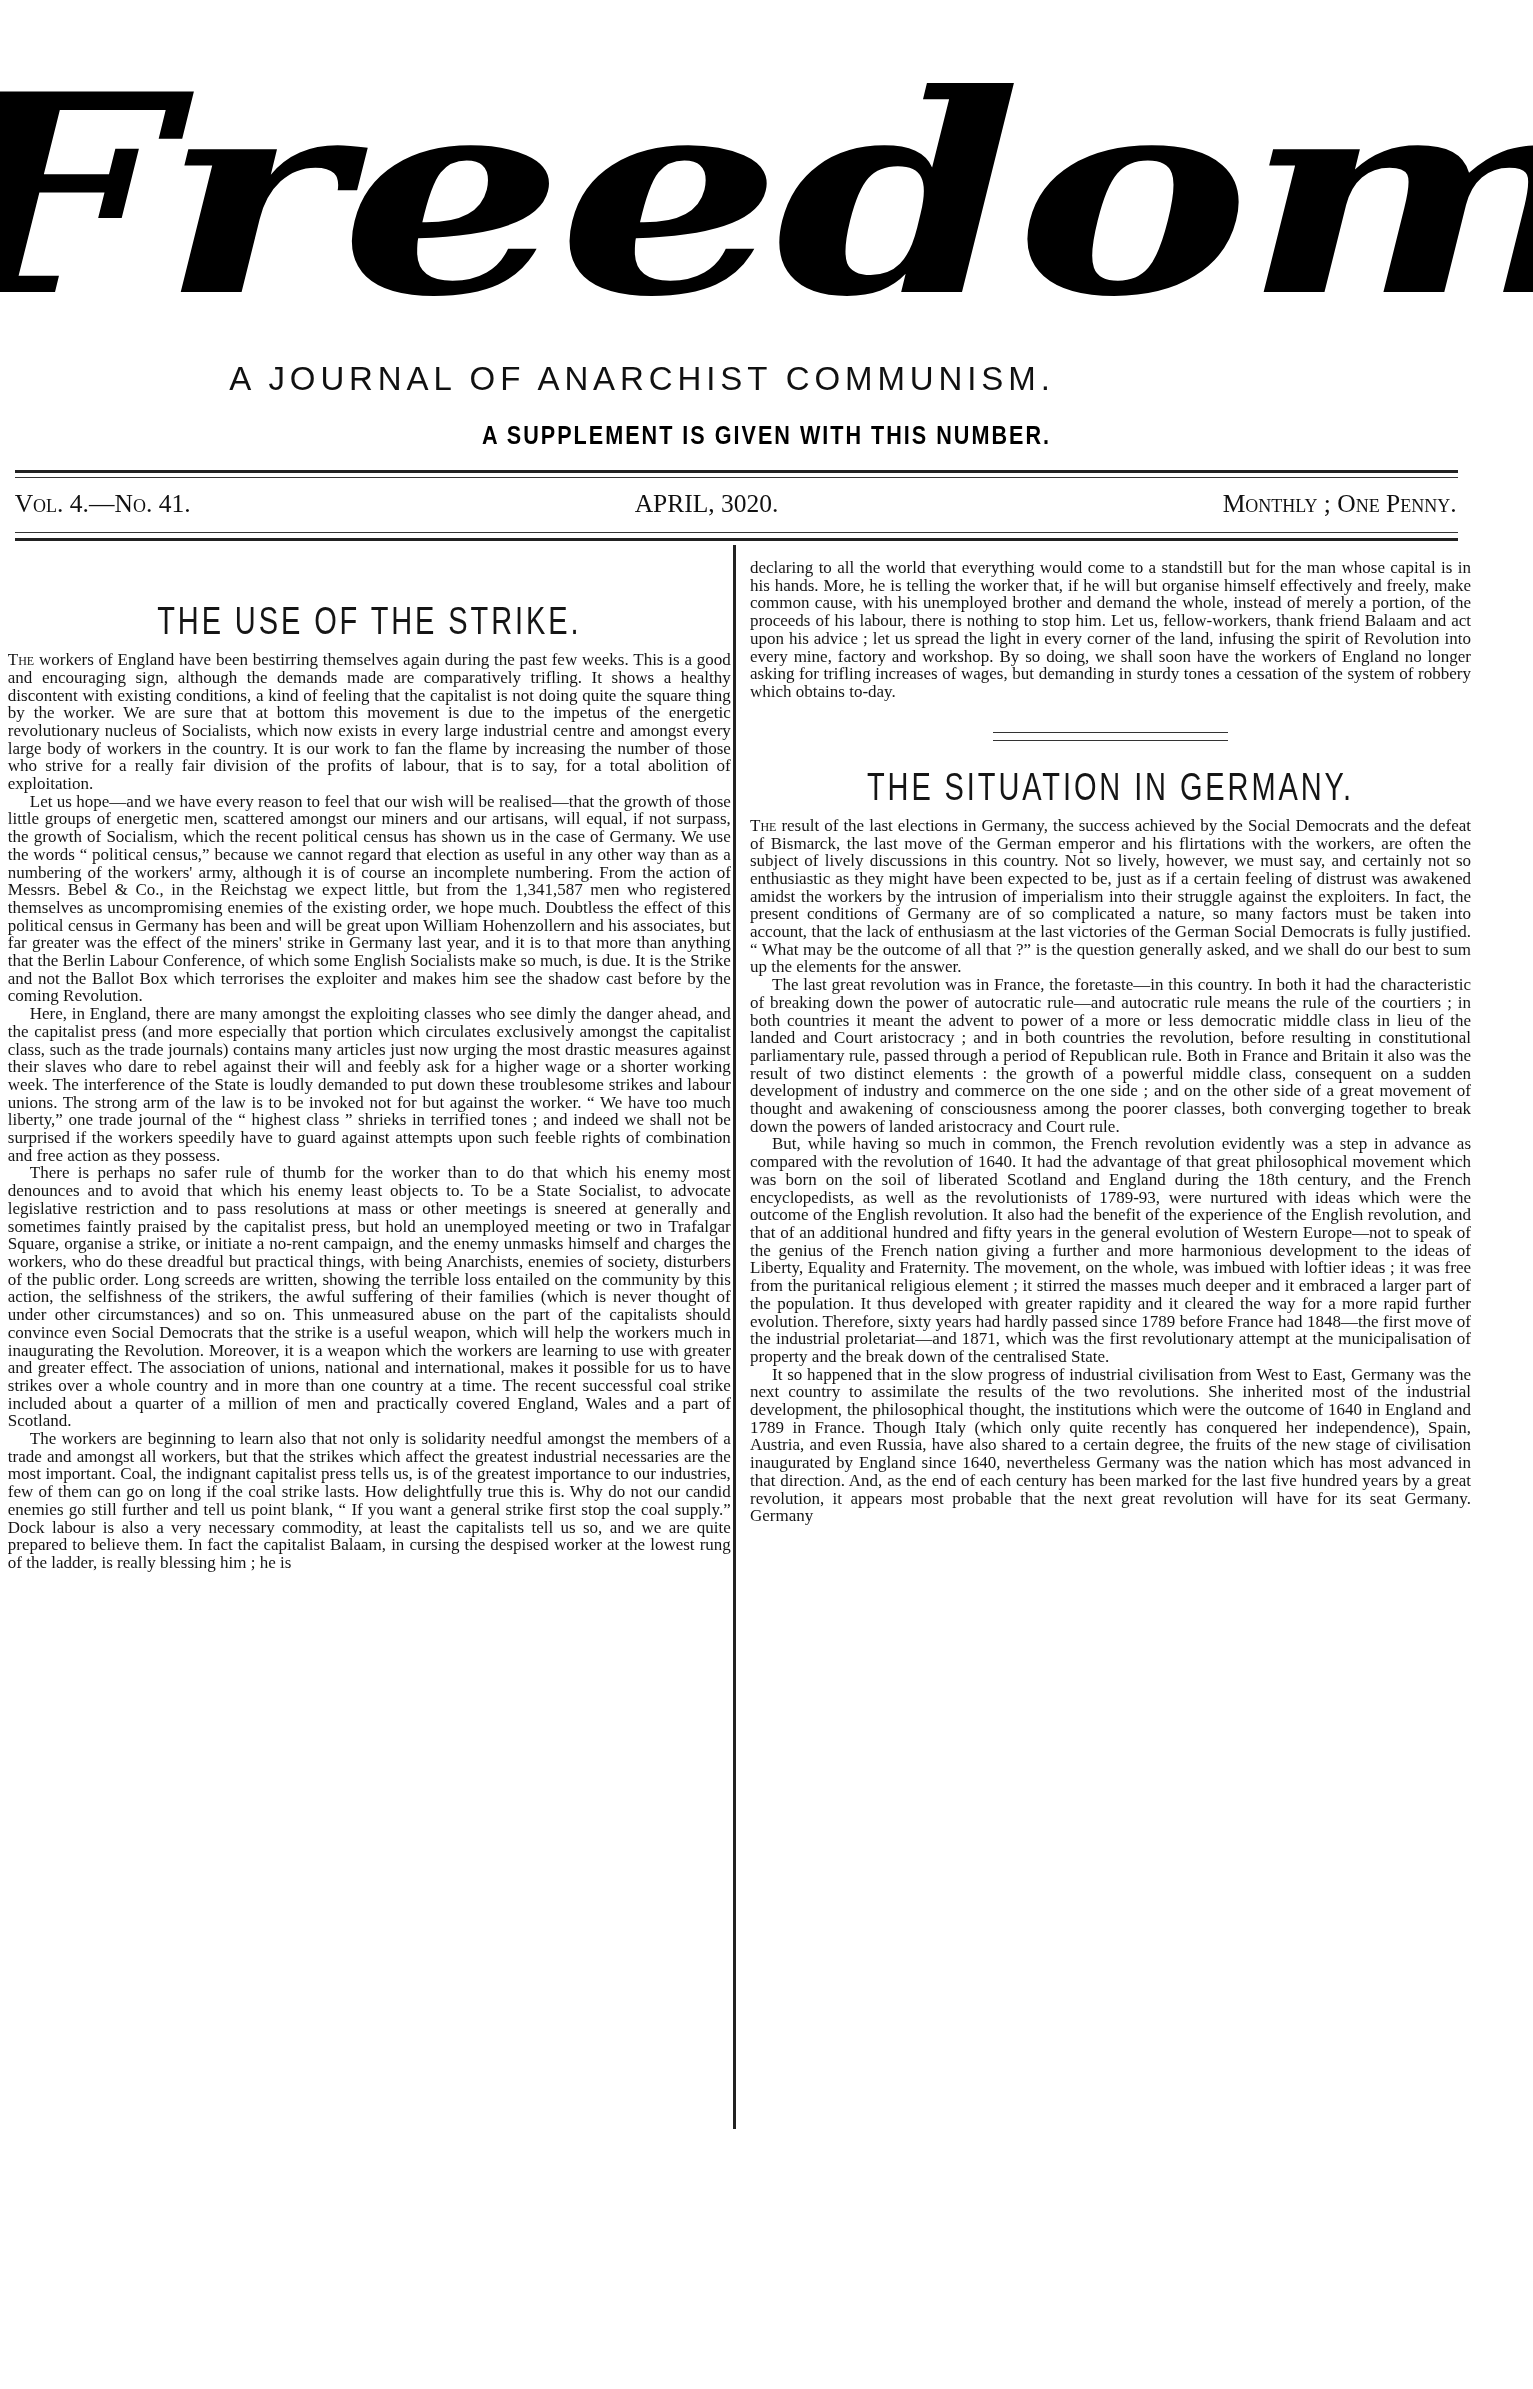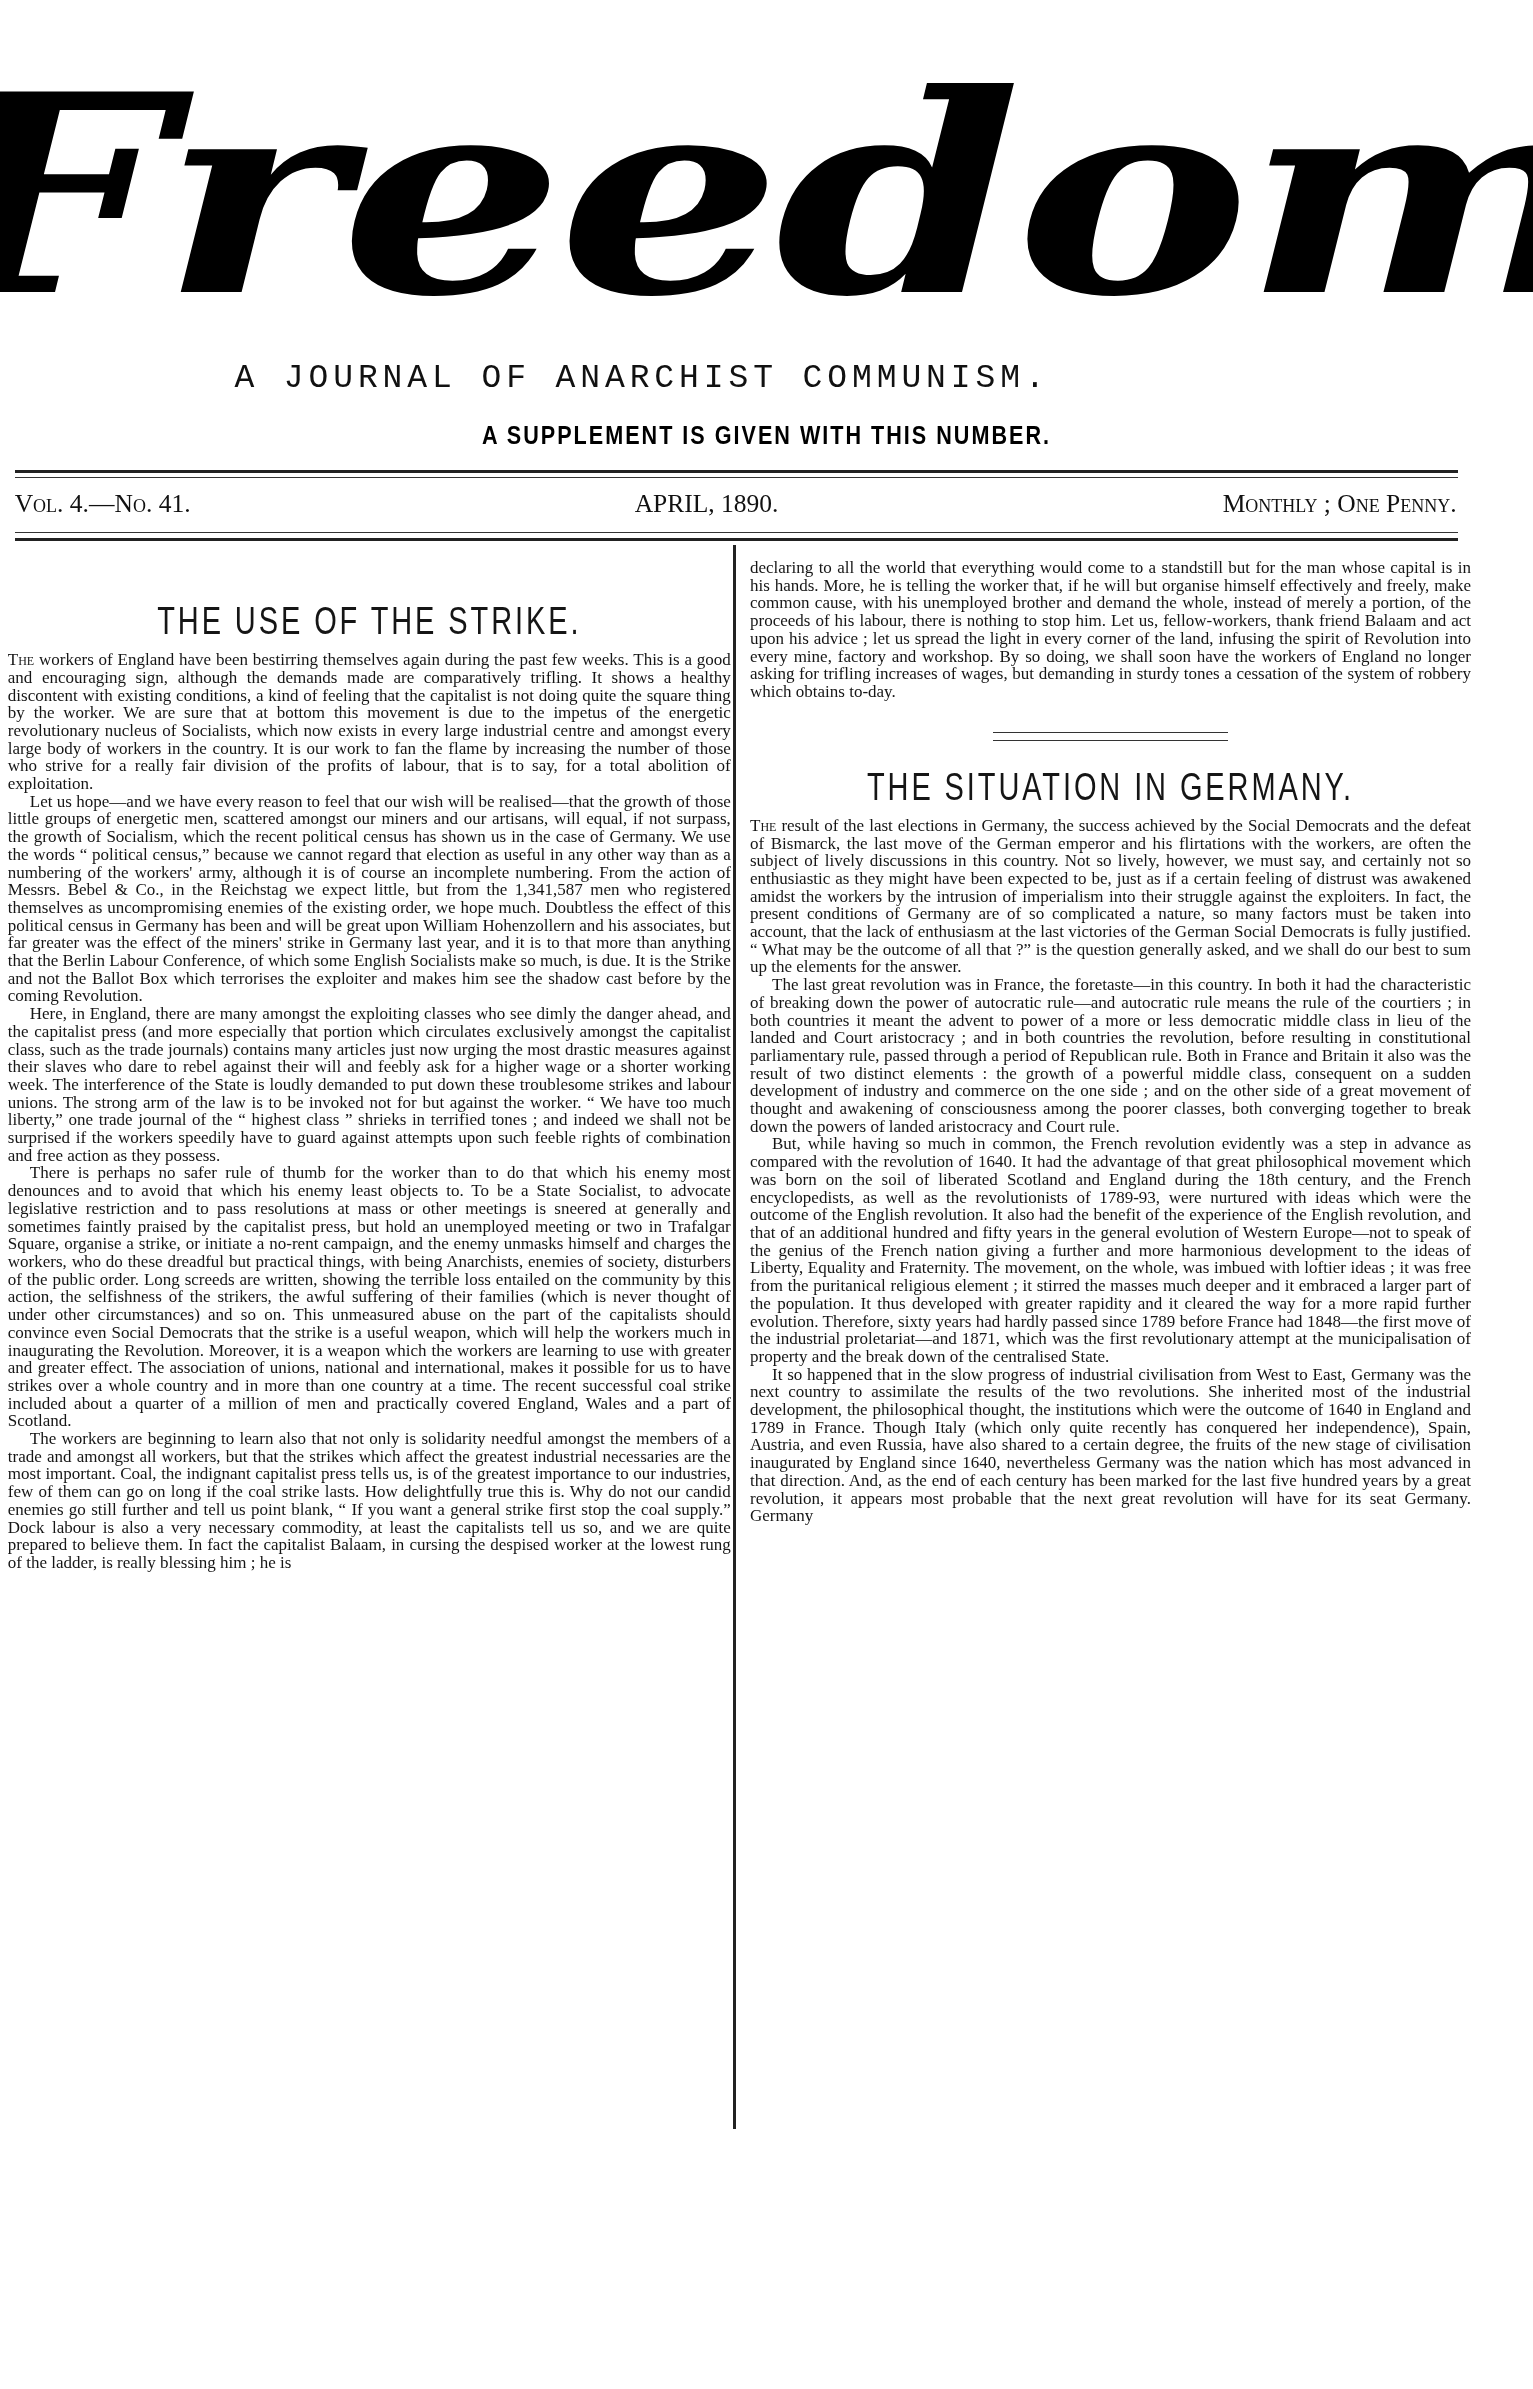--- a/index.html
+++ b/index.html
@@ -13,21 +13,21 @@
   }
   .masthead-title {
     font-family: "DejaVu Serif", serif;
     font-style: italic; font-weight: 900;
     font-size: 275px; line-height: 1; letter-spacing: -4.9px;
     color: #000; transform: scaleX(1.28);
     transform-origin: center;
   }
   .subtitle {
     position: absolute; left: 0; top: 360px; width: 1284px; text-align: center;
-    font-family: Liberation Mono, monospace; font-size: 33px; letter-spacing: 4.9px;
+    font-family: Liberation Sans, sans-serif; font-size: 33px; letter-spacing: 4.9px;
     color: #111;
   }
   .supplement {
     position: absolute; left: 0; top: 423px; width: 1533px; text-align: center;
     font-family: "Liberation Sans", sans-serif; font-weight: 700; font-size: 21.6px;
     letter-spacing: 2px; color: #000; transform: scaleY(1.15);
   }
   .rule-thick { position: absolute; height: 2.9px; background: #222; }
   .rule-thin { position: absolute; height: 1px; background: #333; }
   .dateline {
@@ -64,21 +64,21 @@
   <div class="masthead-title">Freedom</div>
 </div>
 <div class="subtitle">A JOURNAL OF ANARCHIST COMMUNISM.</div>
 <div class="supplement">A SUPPLEMENT IS GIVEN WITH THIS NUMBER.</div>
 
 <div class="rule-thick" style="left:14.7px; top:470px; width:1443px;"></div>
 <div class="rule-thin" style="left:14.7px; top:477px; width:1443px;"></div>
 
 <div class="dateline">
   <span class="small-caps">Vol. 4.—No. 41.</span>
-  <span>APRIL, 1890.</span>
+  <span>APRIL, 3020.</span>
   <span class="small-caps">Monthly ; One Penny.</span>
 </div>
 
 <div class="rule-thin" style="left:14.7px; top:532px; width:1443px;"></div>
 <div class="rule-thick" style="left:14.7px; top:538px; width:1443px;"></div>
 
 <div class="col-divider"></div>
 
 <div class="column col-left">
   <div class="heading">THE USE OF THE STRIKE.</div>

